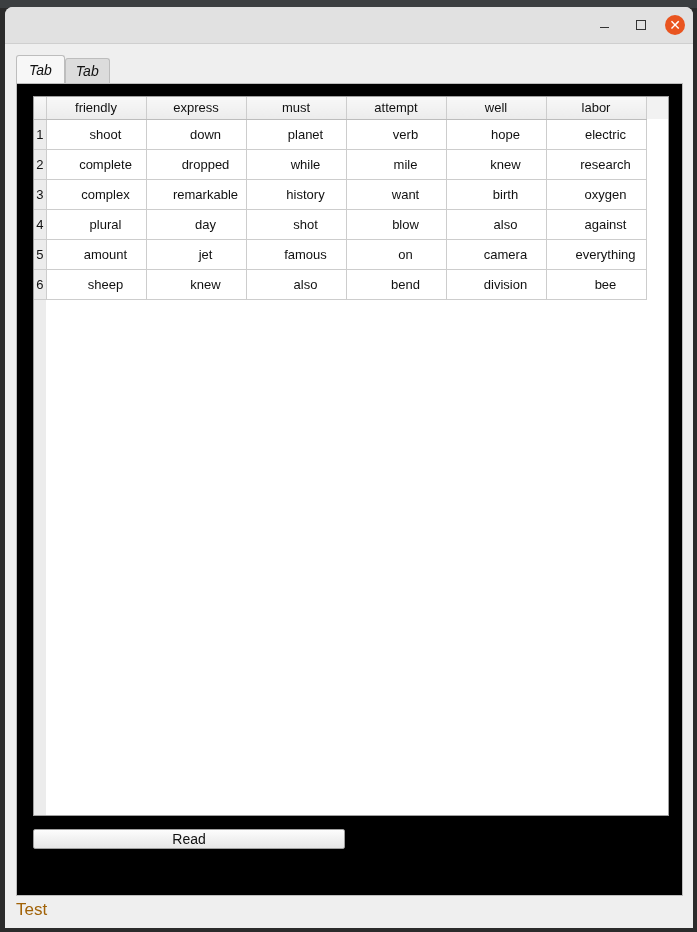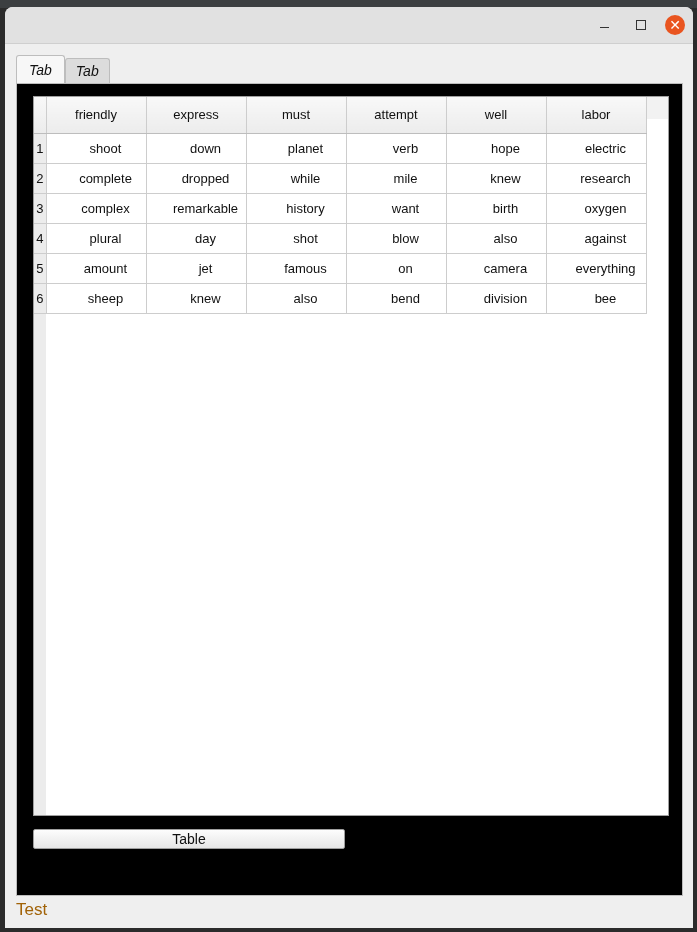--- a/index.html
+++ b/index.html
@@ -50,21 +50,21 @@
       background: #000; border: 1px solid #bdbdbd;
     }
     .table-wrap {
       position: absolute; left: 16px; top: 12px; width: 636px; height: 720px;
       background: #fff; border: 1px solid #a0a0a0;
     }
     .rowhdr-col { position: absolute; left: 0; top: 0; width: 12px; height: 100%; background: #ececec; }
     .hdr-fill { position: absolute; left: 0; top: 0; width: 100%; height: 22px; background: #f2f2f2; }
     table { position: absolute; left: 0; top: 0; border-collapse: collapse; font-size: 13px; }
     th {
-      height: 36px; font-weight: normal; color: #111; background: linear-gradient(#f8f8f8,#ececec);
+      height: 22px; font-weight: normal; color: #111; background: linear-gradient(#f8f8f8,#ececec);
       border-right: 1px solid #cdcdcd; border-bottom: 1px solid #bdbdbd; text-align: center;
     }
     th.corner { width: 12px; }
     th.c { width: 100px; }
     td { height: 30px; border: 1px solid #cdcdcd; color: #111; padding-left: 19px; text-align: center; }
     td.rh { width: 12px; background: #ececec; padding: 0; text-align: center; font-size: 13px; border-left: none; }
 
     .btn {
       position: absolute; top: 745px; height: 20px; width: 312px;
       background: linear-gradient(#fdfdfd,#e6e6e6);
@@ -161,17 +161,17 @@
             <td>knew</td>
             <td>also</td>
             <td>bend</td>
             <td>division</td>
             <td>bee</td>
           </tr>
         </tbody>
       </table>
     </div>
 
-    <div class="btn read">Table</div>
+    <div class="btn read">Read</div>
   </div>
 
   <div class="status">Test</div>
 </div>
 
 </body></html>

